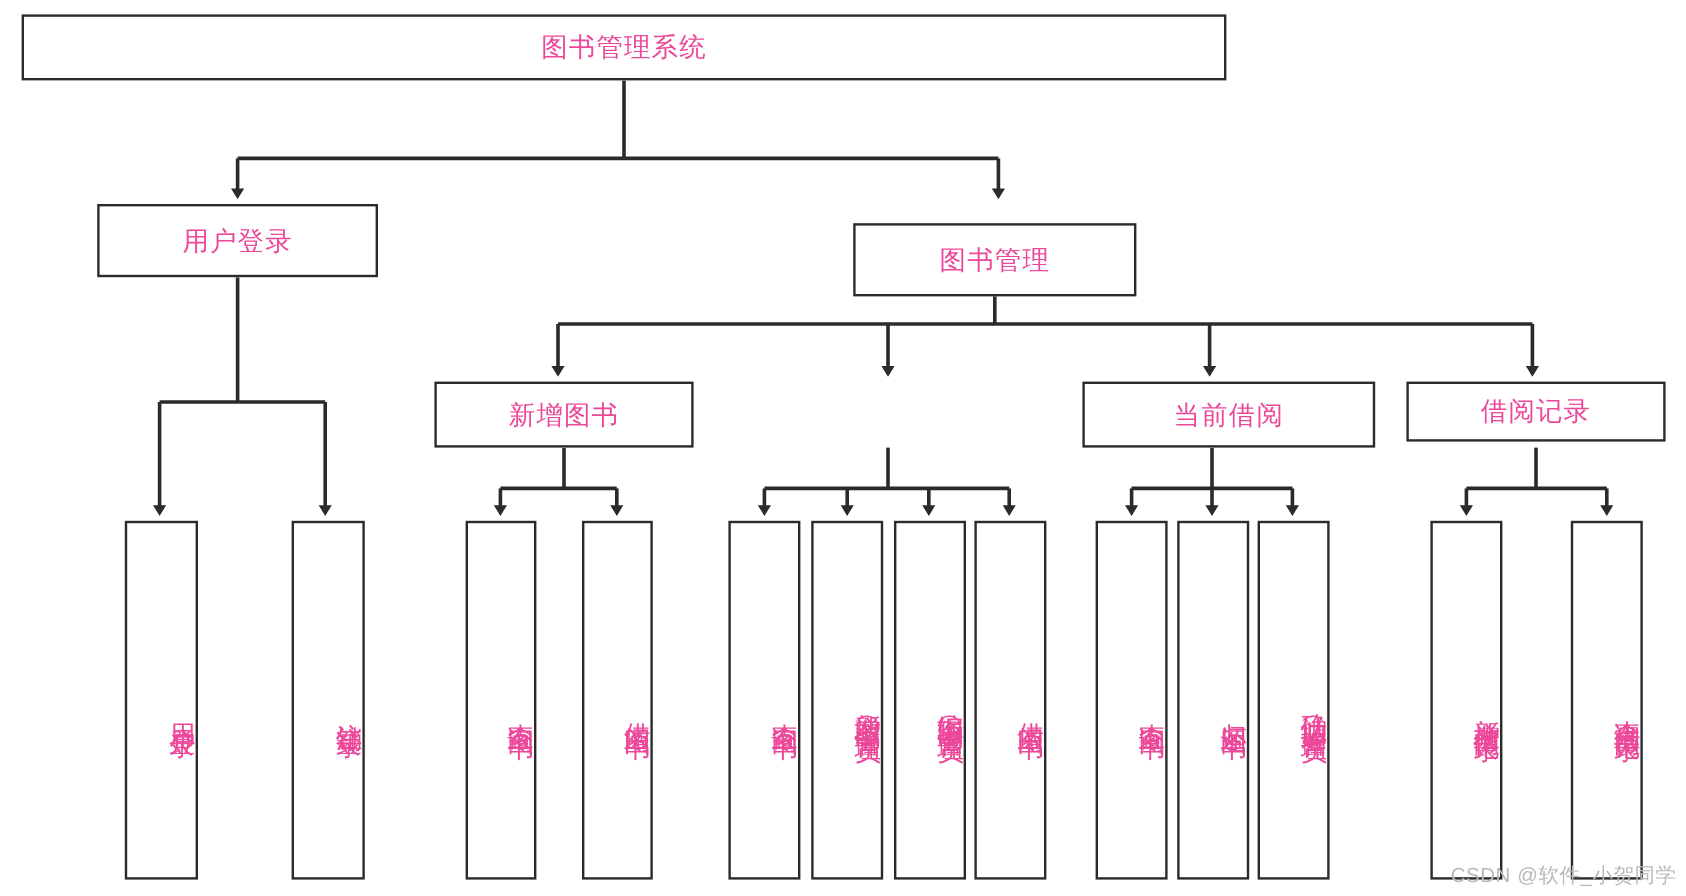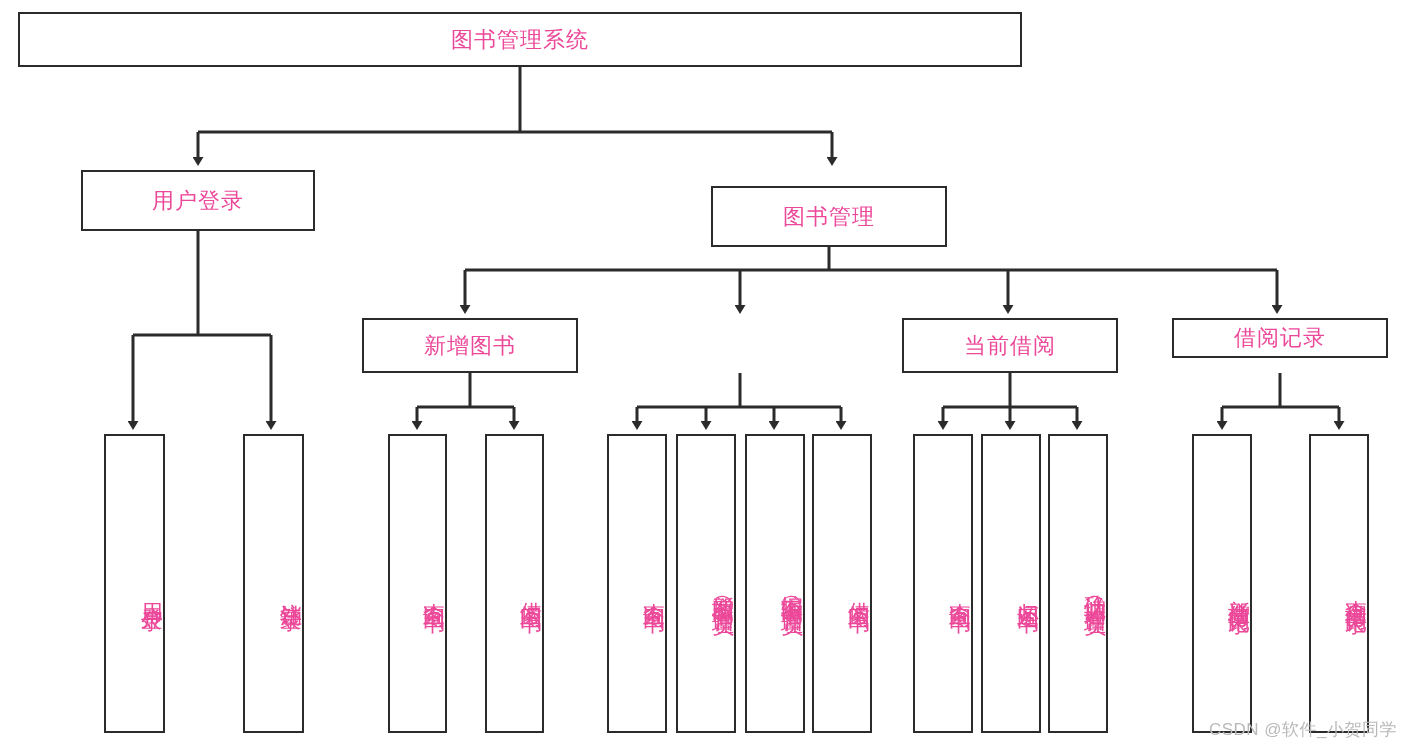--- a/index.html
+++ b/index.html
@@ -126,24 +126,24 @@
   <div class="node horiz" style="left:81px; top:170px; width:234px; height:61px;">
     <span>用户登录</span>
   </div>
   <div class="node horiz" style="left:711px; top:170px; width:236px; height:61px;margin-top:16px;">
     <span>图书管理</span>
   </div>
 
   <div class="node horiz" style="left:362px; top:318px; width:216px; height:55px;">
     <span>新增图书</span>
   </div>
-  <div class="node horiz" style="left:902px; top:318px; width:216px; height:55px;">
+  <div class="node horiz" style="left:902px; top:318px; width:244px; height:55px;">
     <span>当前借阅</span>
   </div>
-  <div class="node horiz" style="left:1172px; top:318px; width:216px; height:40px;">
+  <div class="node horiz" style="left:1172px; top:318px; width:216px; height:50px;">
     <span>借阅记录</span>
   </div>
 
   <div class="node vert" style="left:104px; top:434px; width:61px; height:299px;">
     <span>用户登录</span>
   </div>
   <div class="node vert" style="left:243px; top:434px; width:61px; height:299px;">
     <span>注销登录</span>
   </div>
 

